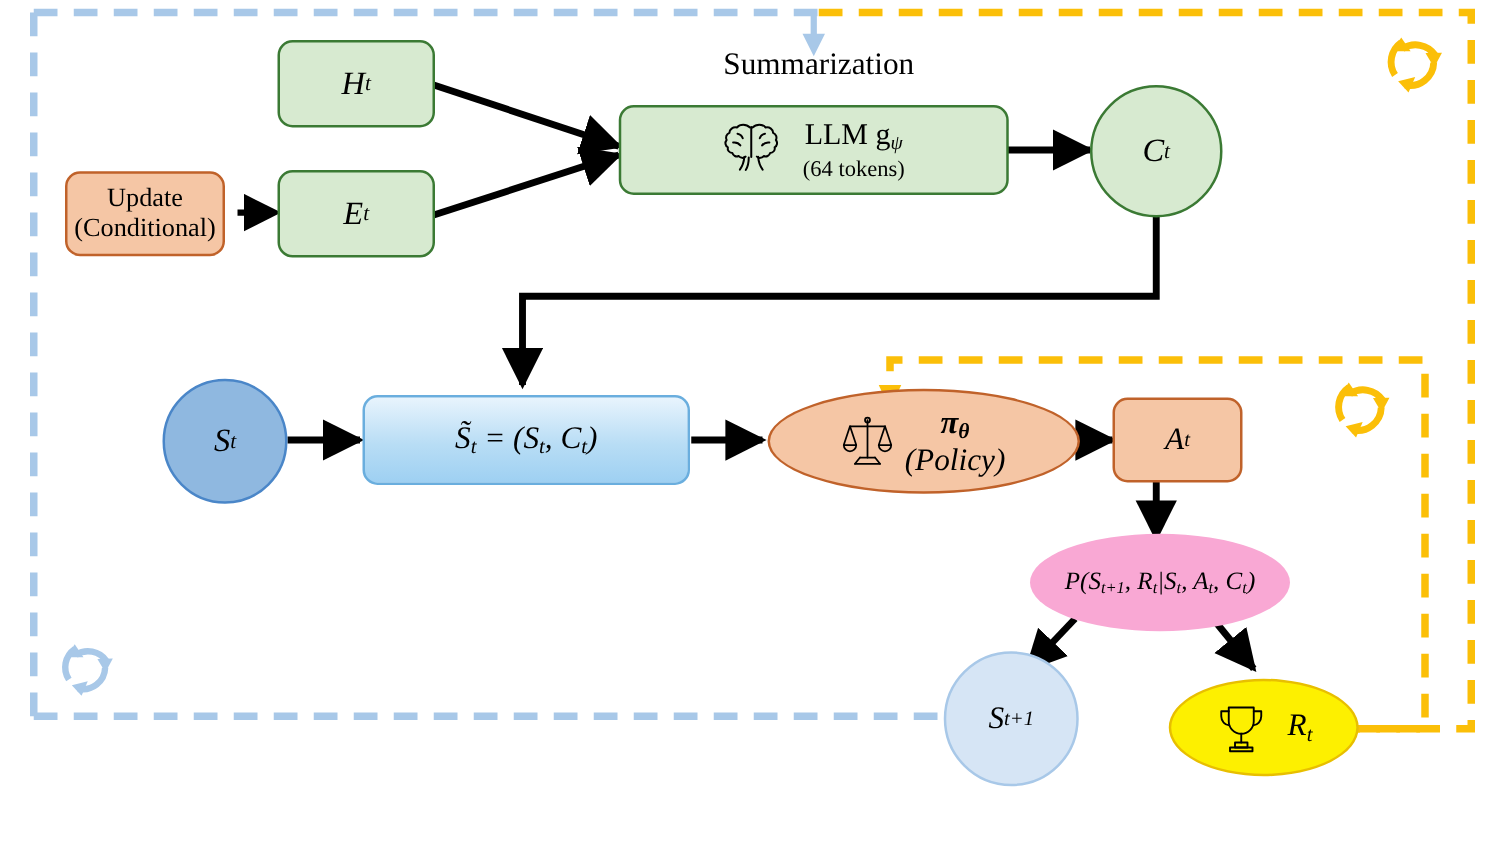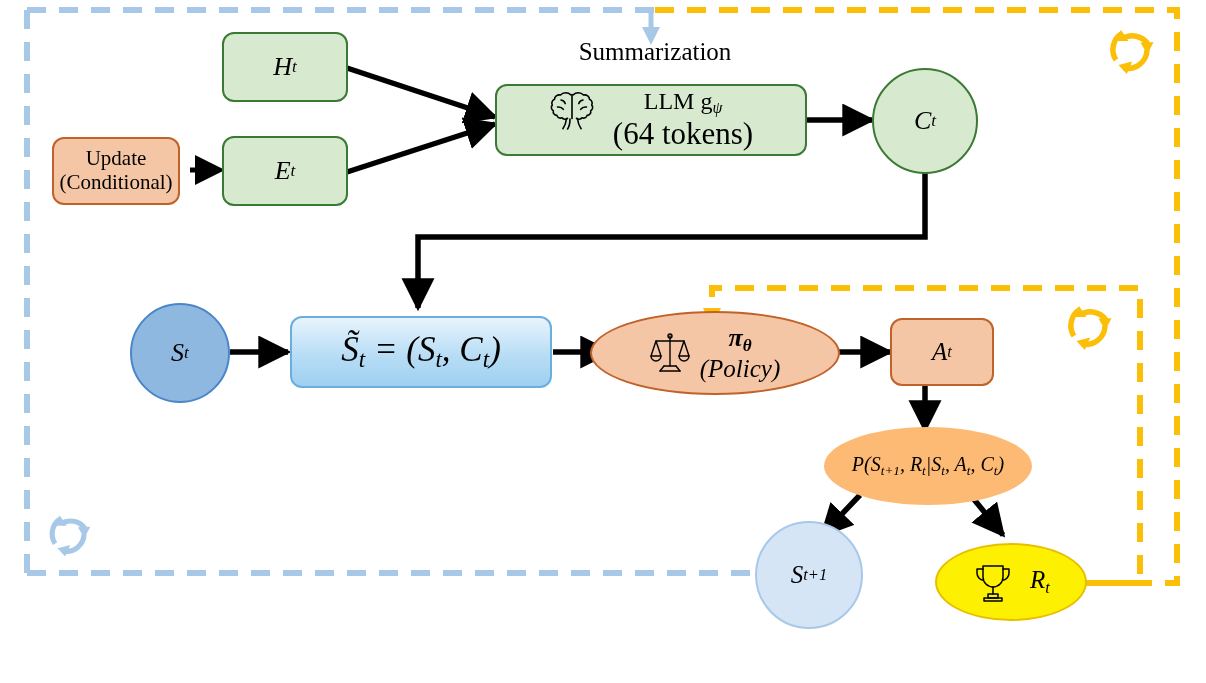--- a/index.html
+++ b/index.html
@@ -61,21 +61,21 @@
   .node-lightblue-circle {
     background: #d6e5f5;
     border: 2.5px solid #a8c8e8;
     border-radius: 50%;
   }
   .node-bluegrad {
     background: linear-gradient(to bottom, #e8f4fd 0%, #b8ddf5 55%, #9ed0f2 100%);
     border: 2px solid #6aaede;
   }
   .node-pink-ellipse {
-    background: #fdba74;
+    background: #f9a8d4;
     border: none;
     border-radius: 50%;
   }
   .node-yellow-ellipse {
     background: #fdf000;
     border: 2.5px solid #e8bf00;
     border-radius: 50%;
   }
   .mathvar { font-style: italic; }
   .sub { font-size: 0.66em; vertical-align: -0.28em; font-style: italic; }
@@ -215,42 +215,42 @@
             <path d="M17.5 30.5c-.4 4.2-1.6 7.5-3.6 10.2"></path>
             <path d="M28.5 30.5c.4 4.2 1.6 7.5 3.6 10.2"></path>
             <path d="M21 31c0 4.4-.8 7.6-2.4 10"></path>
           </g>
         </svg>
       </span>
       <div class="llm-text">
         <div style="font-size:24px;">
           <span>LLM g</span><span class="sub">ψ</span>
         </div>
-        <div style="font-size:31px;">(64 tokens)</div>
+        <div style="font-size:18px;">(64 tokens)</div>
       </div>
     </div>
   </div>
 
   <div class="node node-green-circle" style="left:872px; top:68px; width:106px; height:106px; font-size:26px;">
     <span class="mathvar">C</span>
       <span class="sub">t</span>
   </div>
 
   <div class="node node-blue-circle" style="left:130px; top:303px; width:100px; height:100px; font-size:26px;">
     <span class="mathvar">S</span>
       <span class="sub">t</span>
   </div>
 
-  <div class="node rrect node-bluegrad" style="left:290px; top:316px; width:262px; height:72px; font-size:35px;">
+  <div class="node rrect node-bluegrad" style="left:290px; top:316px; width:262px; height:72px; font-size:25px;">
     <span>
       <span class="mathvar">S̃</span><span class="sub">t</span><span class="mathvar"> = (S</span><span class="sub">t</span><span class="mathvar">, C</span><span class="sub">t</span><span class="mathvar">)</span>
     </span>
   </div>
 
-  <div class="node node-orange-ellipse" style="left:590px; top:311px; width:250px; height:84px;">
+  <div class="node node-orange-ellipse" style="left:614px; top:311px; width:250px; height:84px;">
     <div class="policy-inner">
       <span>
         <svg class="icon-svg" width="40" height="46" viewBox="0 0 40 46">
           <g fill="none" stroke="#000" stroke-width="1.4" stroke-linecap="round" stroke-linejoin="round">
             <path d="M20 6v30"></path>
             <circle cx="20" cy="6" r="2"></circle>
             <path d="M6 11h28"></path>
             <path d="M6 11 L1 26 h10 z"></path>
             <path d="M34 11 L29 26 h10 z"></path>
             <path d="M1 26a5 5 0 0 0 10 0"></path>

